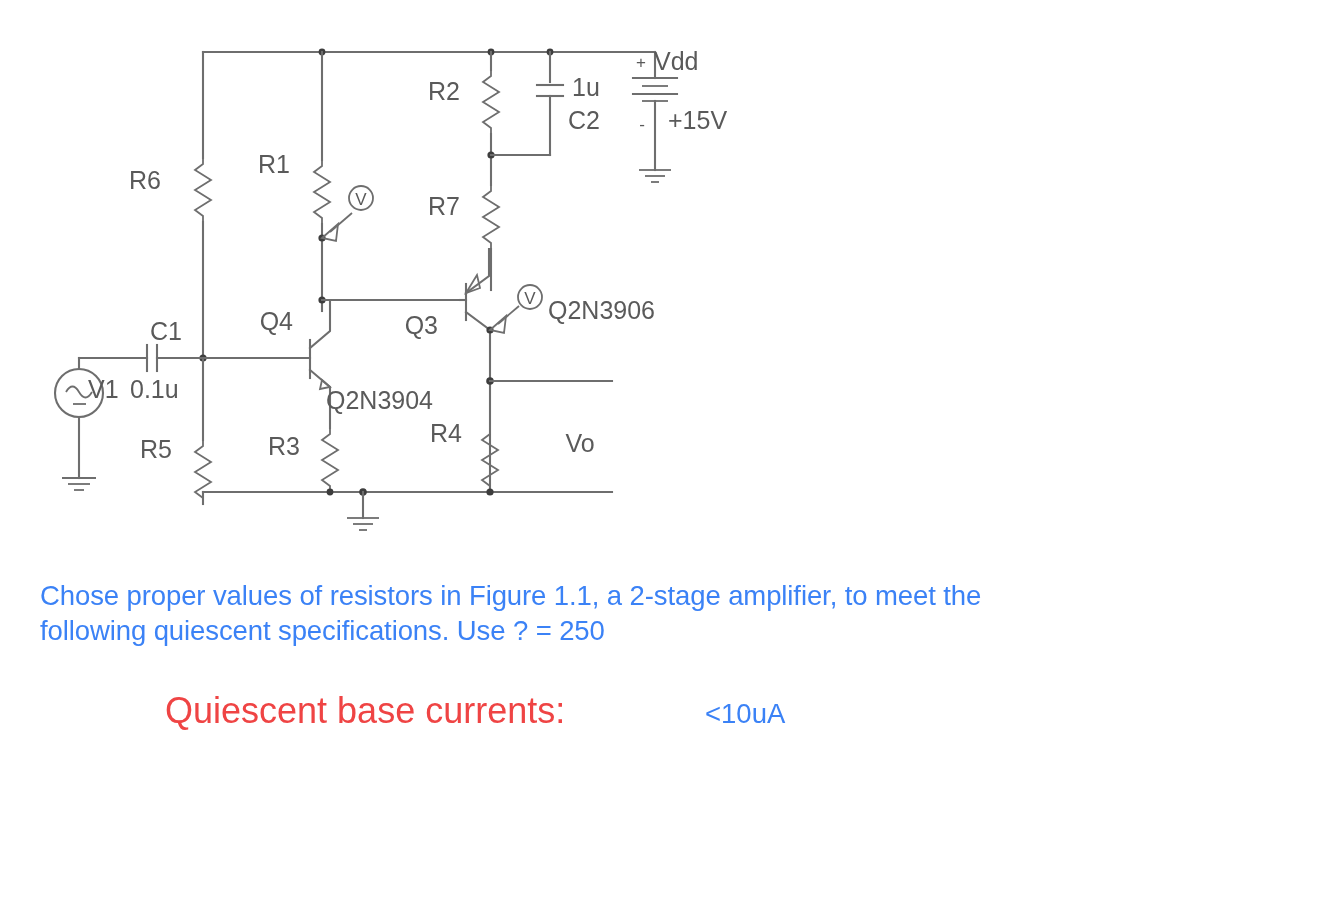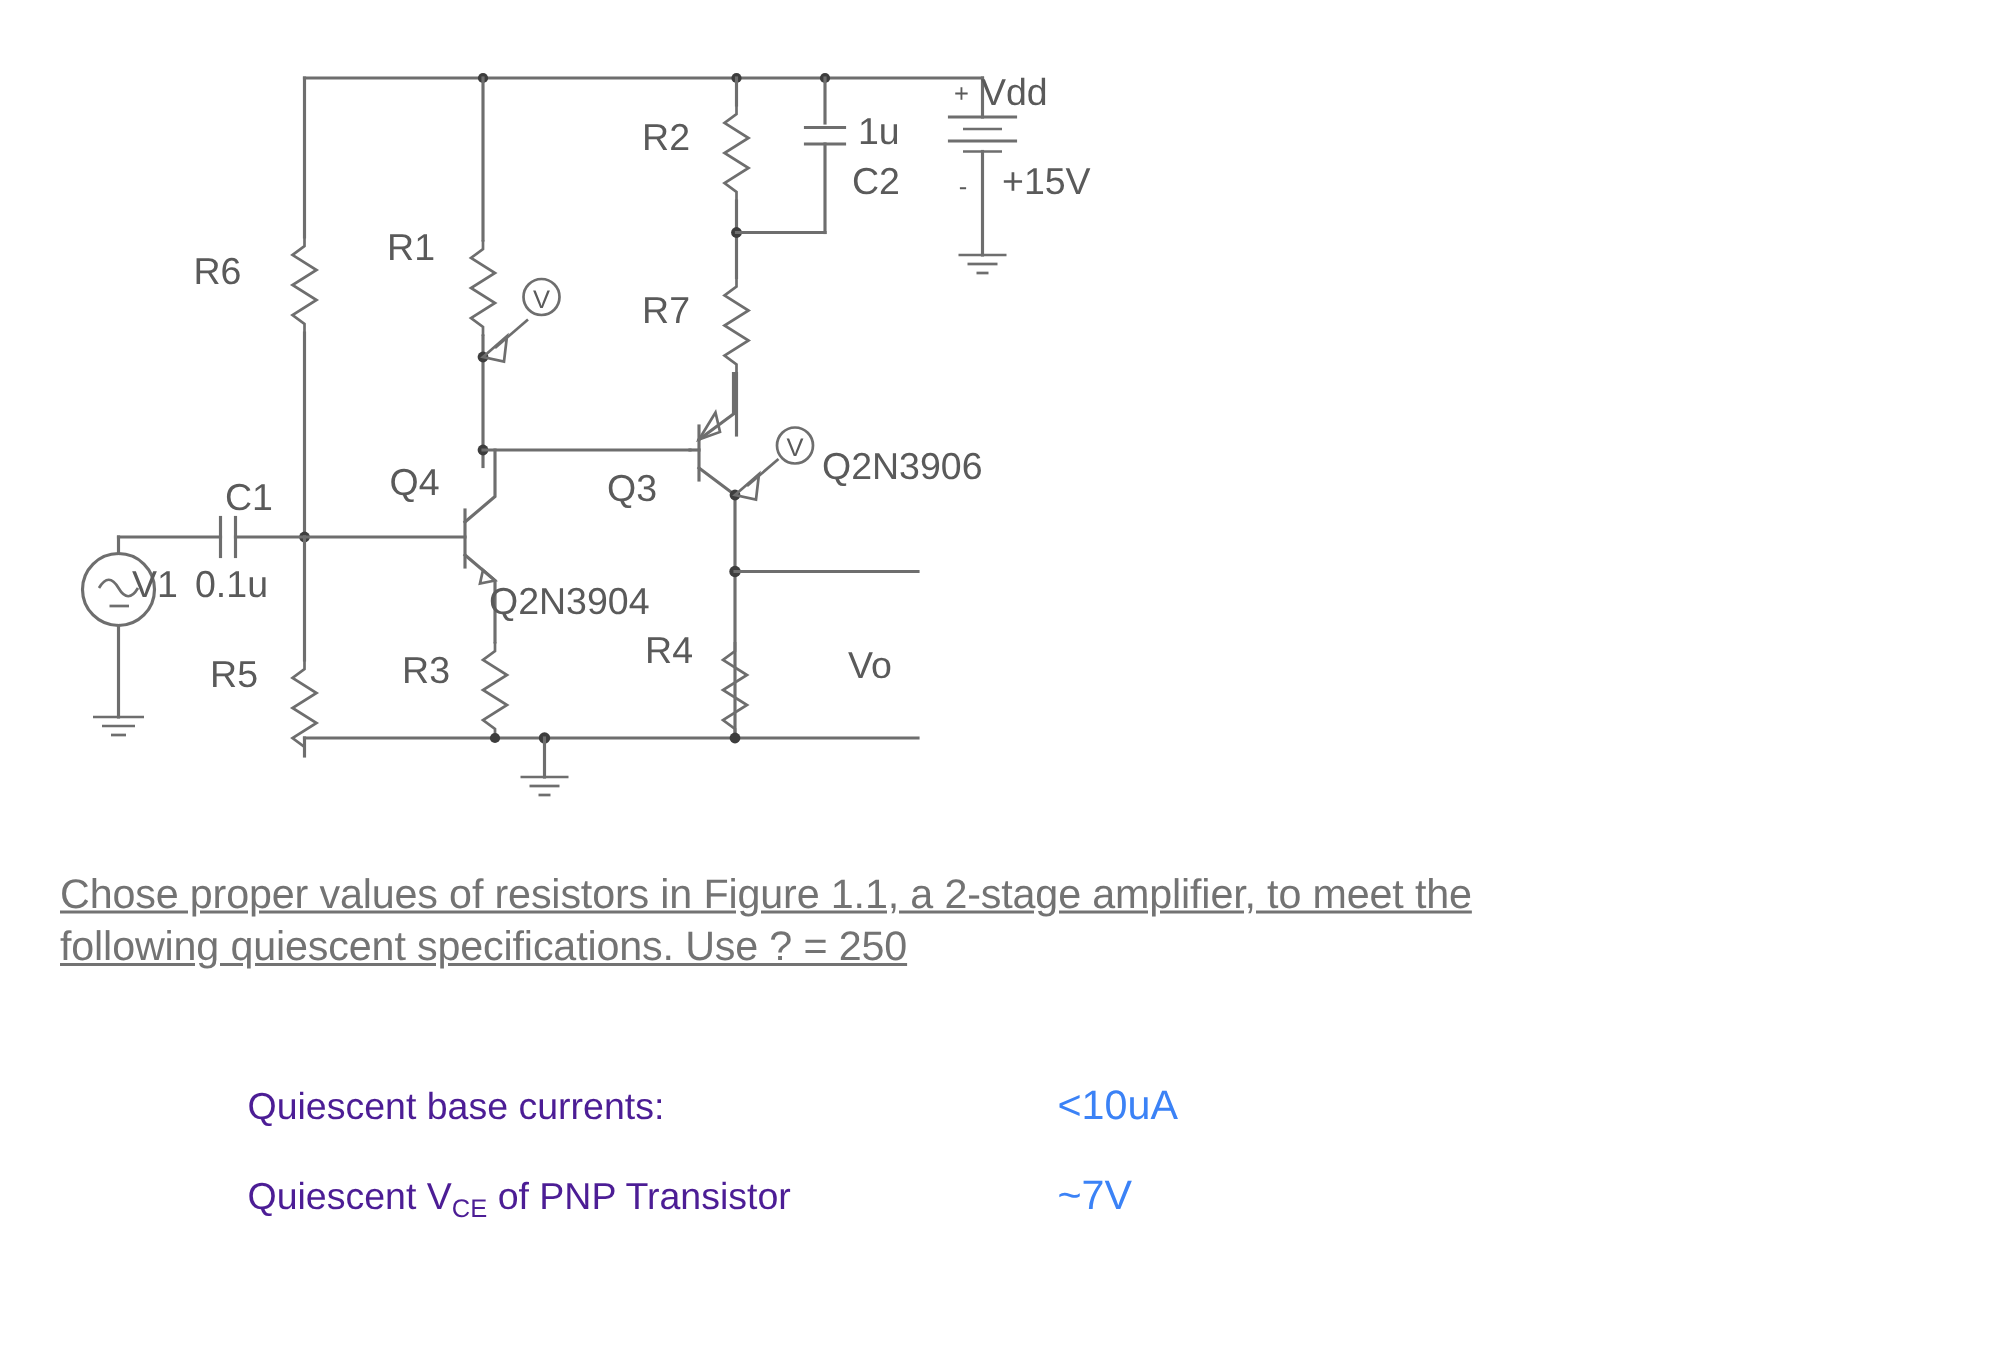--- a/index.html
+++ b/index.html
@@ -35,41 +35,39 @@
 
   #prose{
     position:absolute;
     left:40px;
     top:578px;
     width:1270px;
   }
   .para{
     font-size:27.5px;
     line-height:35px;
-    color:#737373;
+    color:#3b82f6;
     letter-spacing:-0.1px;
-    text-decoration:underline;
   }
   #specs{
     position:absolute;
     left:165px;
     top:690px;
     width:1000px;
   }
   .spec-row{
     display:flex;
     align-items:baseline;
     height:60px;
   }
   .spec-left{
     width:540px;
-    font-size:25px;
-    color:#4c1d95;
+    font-size:36px;
+    color:#ef4444;
     white-space:nowrap;
-    margin-top:34px;
   }
   .spec-right{
     font-size:27.5px;
     color:#3b82f6;
     white-space:nowrap;
   }
   sub{font-size:0.68em;vertical-align:baseline;position:relative;top:0.28em;}
 </style>
 </head>
 <body>
@@ -262,19 +260,15 @@
   <div class="para">following quiescent specifications. Use ? = 250</div>
 </div>
 
 <div id="specs">
 
   <div class="spec-row">
     <div class="spec-left"><span>Quiescent base currents:</span></div>
     <div class="spec-right"><span>&lt;10uA</span></div>
   </div>
 
-  <div class="spec-row">
-    <div class="spec-left"><span>Quiescent V</span><sub>CE</sub><span> of PNP Transistor</span></div>
-    <div class="spec-right"><span>~7V</span></div>
-  </div>
 
 
 </div>
 
 </body></html>

